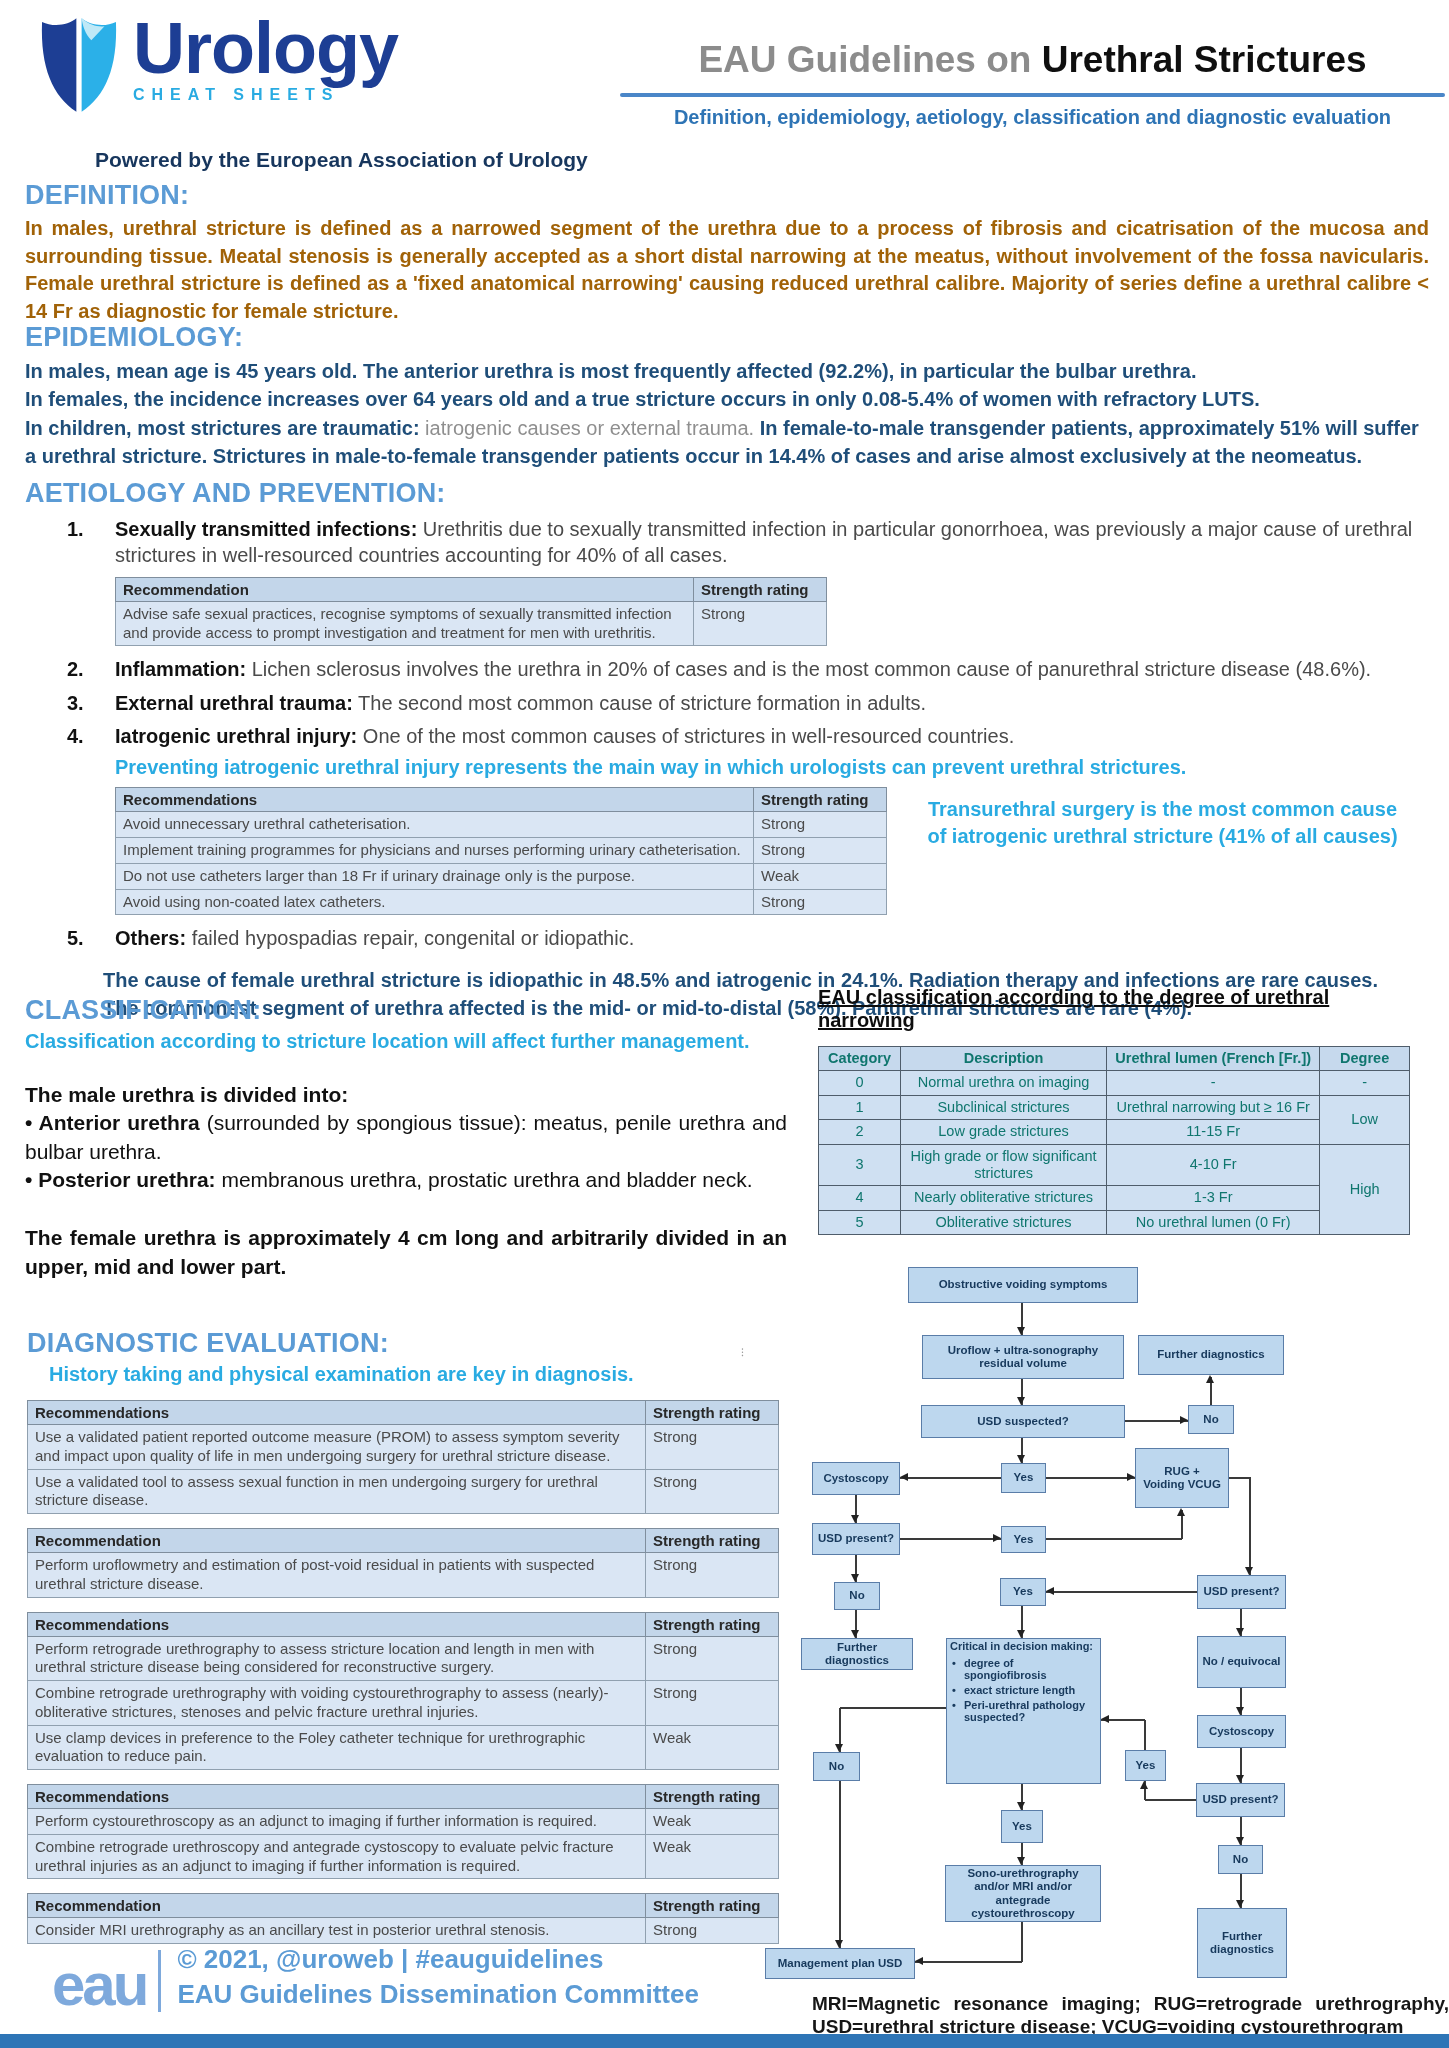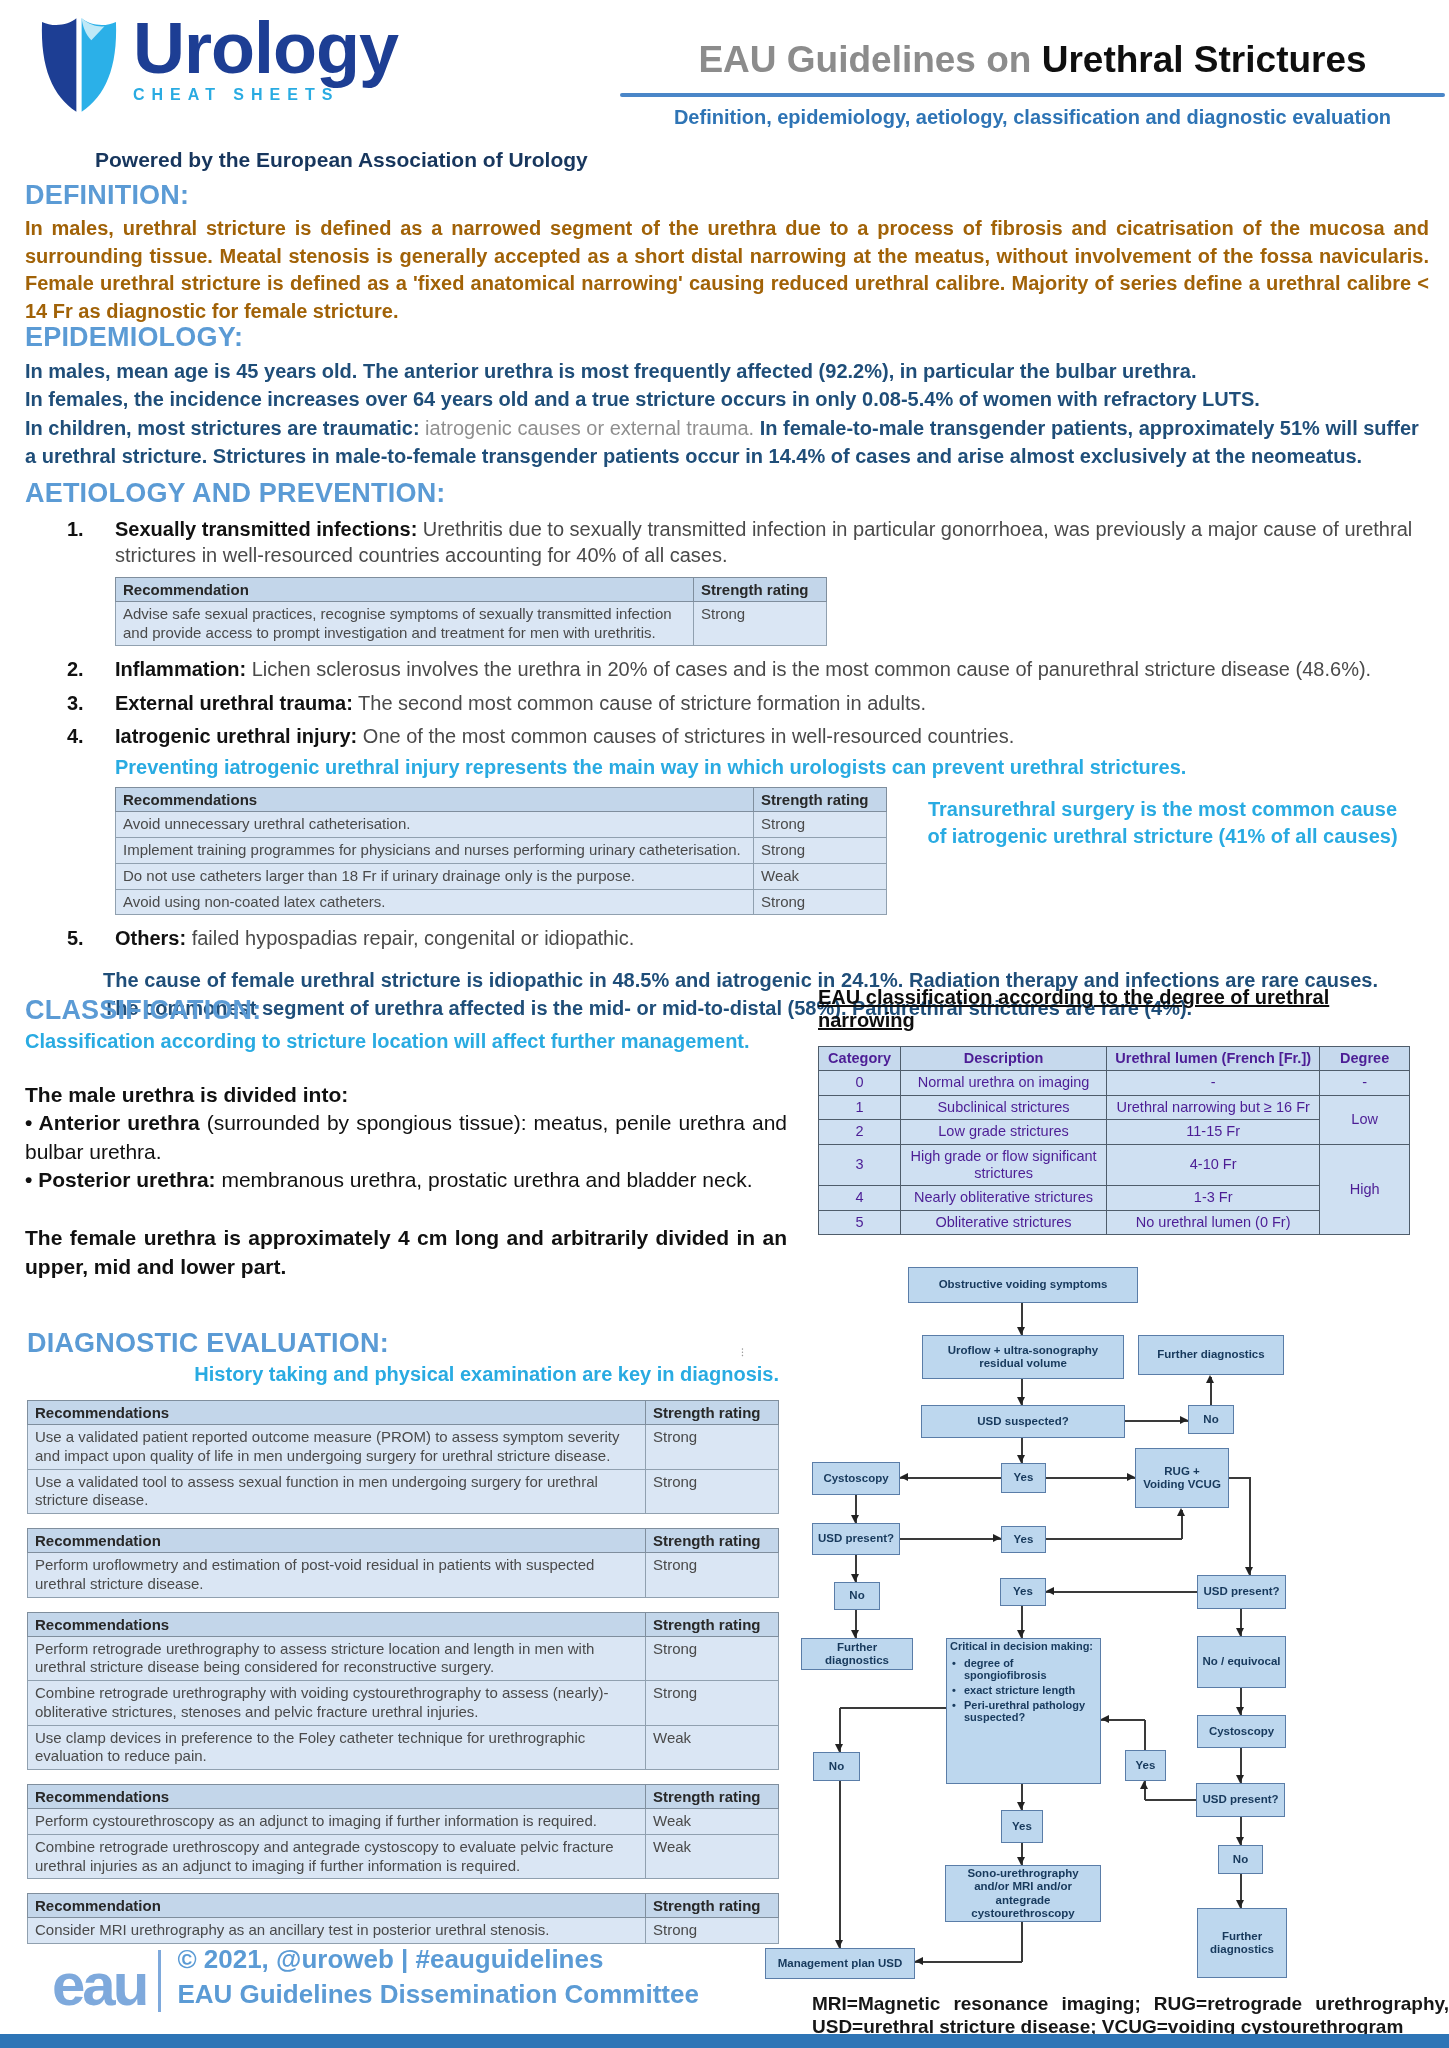--- a/index.html
+++ b/index.html
@@ -39,27 +39,27 @@
   .aet-tbl1{margin:8px 0 10px 90px;width:712px;}
   .aet-tbl2{margin:6px 0 10px 90px;width:772px;}
   .col-strength{width:118px;}
   .side-note{position:absolute;left:925px;top:796px;width:475px;text-align:center;
              font-size:20px;line-height:1.35;}
   .female-note{margin:14px 0 0 78px;width:1275px;font-size:20px;line-height:1.42;text-align:justify;}
   
   .cls-intro{font-size:21px;color:#111;line-height:1.35;text-align:justify;}
   .cls-b{font-weight:bold;}
   .eau-title{font-size:20px;font-weight:bold;color:#0d0d0d;text-decoration:underline;}
-  .cls-table{border-collapse:collapse;margin-top:14px;font-size:14.5px;color:#4c1d95;
+  .cls-table{border-collapse:collapse;margin-top:14px;font-size:14.5px;color:#0f766e;
              text-align:center;background:#cfe0f2;}
   .cls-table th{font-weight:bold;background:#c6d9ed;}
   .cls-table th,.cls-table td{border:1px solid #49566370;border:1px solid #4f5d6b;
              padding:3px 5px;line-height:1.2;vertical-align:middle;}
   
-  .diag-sub{margin:4px 0 14px 22px;font-size:20px;text-align:right;}
+  .diag-sub{margin:4px 0 14px 22px;font-size:20px;}
   .diag-tbl{width:752px;margin-bottom:14px;}
   
   .flow{position:absolute;left:560px;top:1265px;width:889px;height:730px;}
   .fbox{position:absolute;background:#bdd7ee;border:1.6px solid #5a7da8;color:#17395c;
         font-weight:bold;font-size:11.5px;line-height:1.15;display:flex;align-items:center;
         justify-content:center;text-align:center;box-sizing:border-box;padding:1px 3px;}
   .fline{position:absolute;background:#3a3a3a;}
   .farr{position:absolute;width:0;height:0;}
   .arrD{border-left:4.5px solid transparent;border-right:4.5px solid transparent;border-top:8px solid #222;}
   .arrU{border-left:4.5px solid transparent;border-right:4.5px solid transparent;border-bottom:8px solid #222;}

